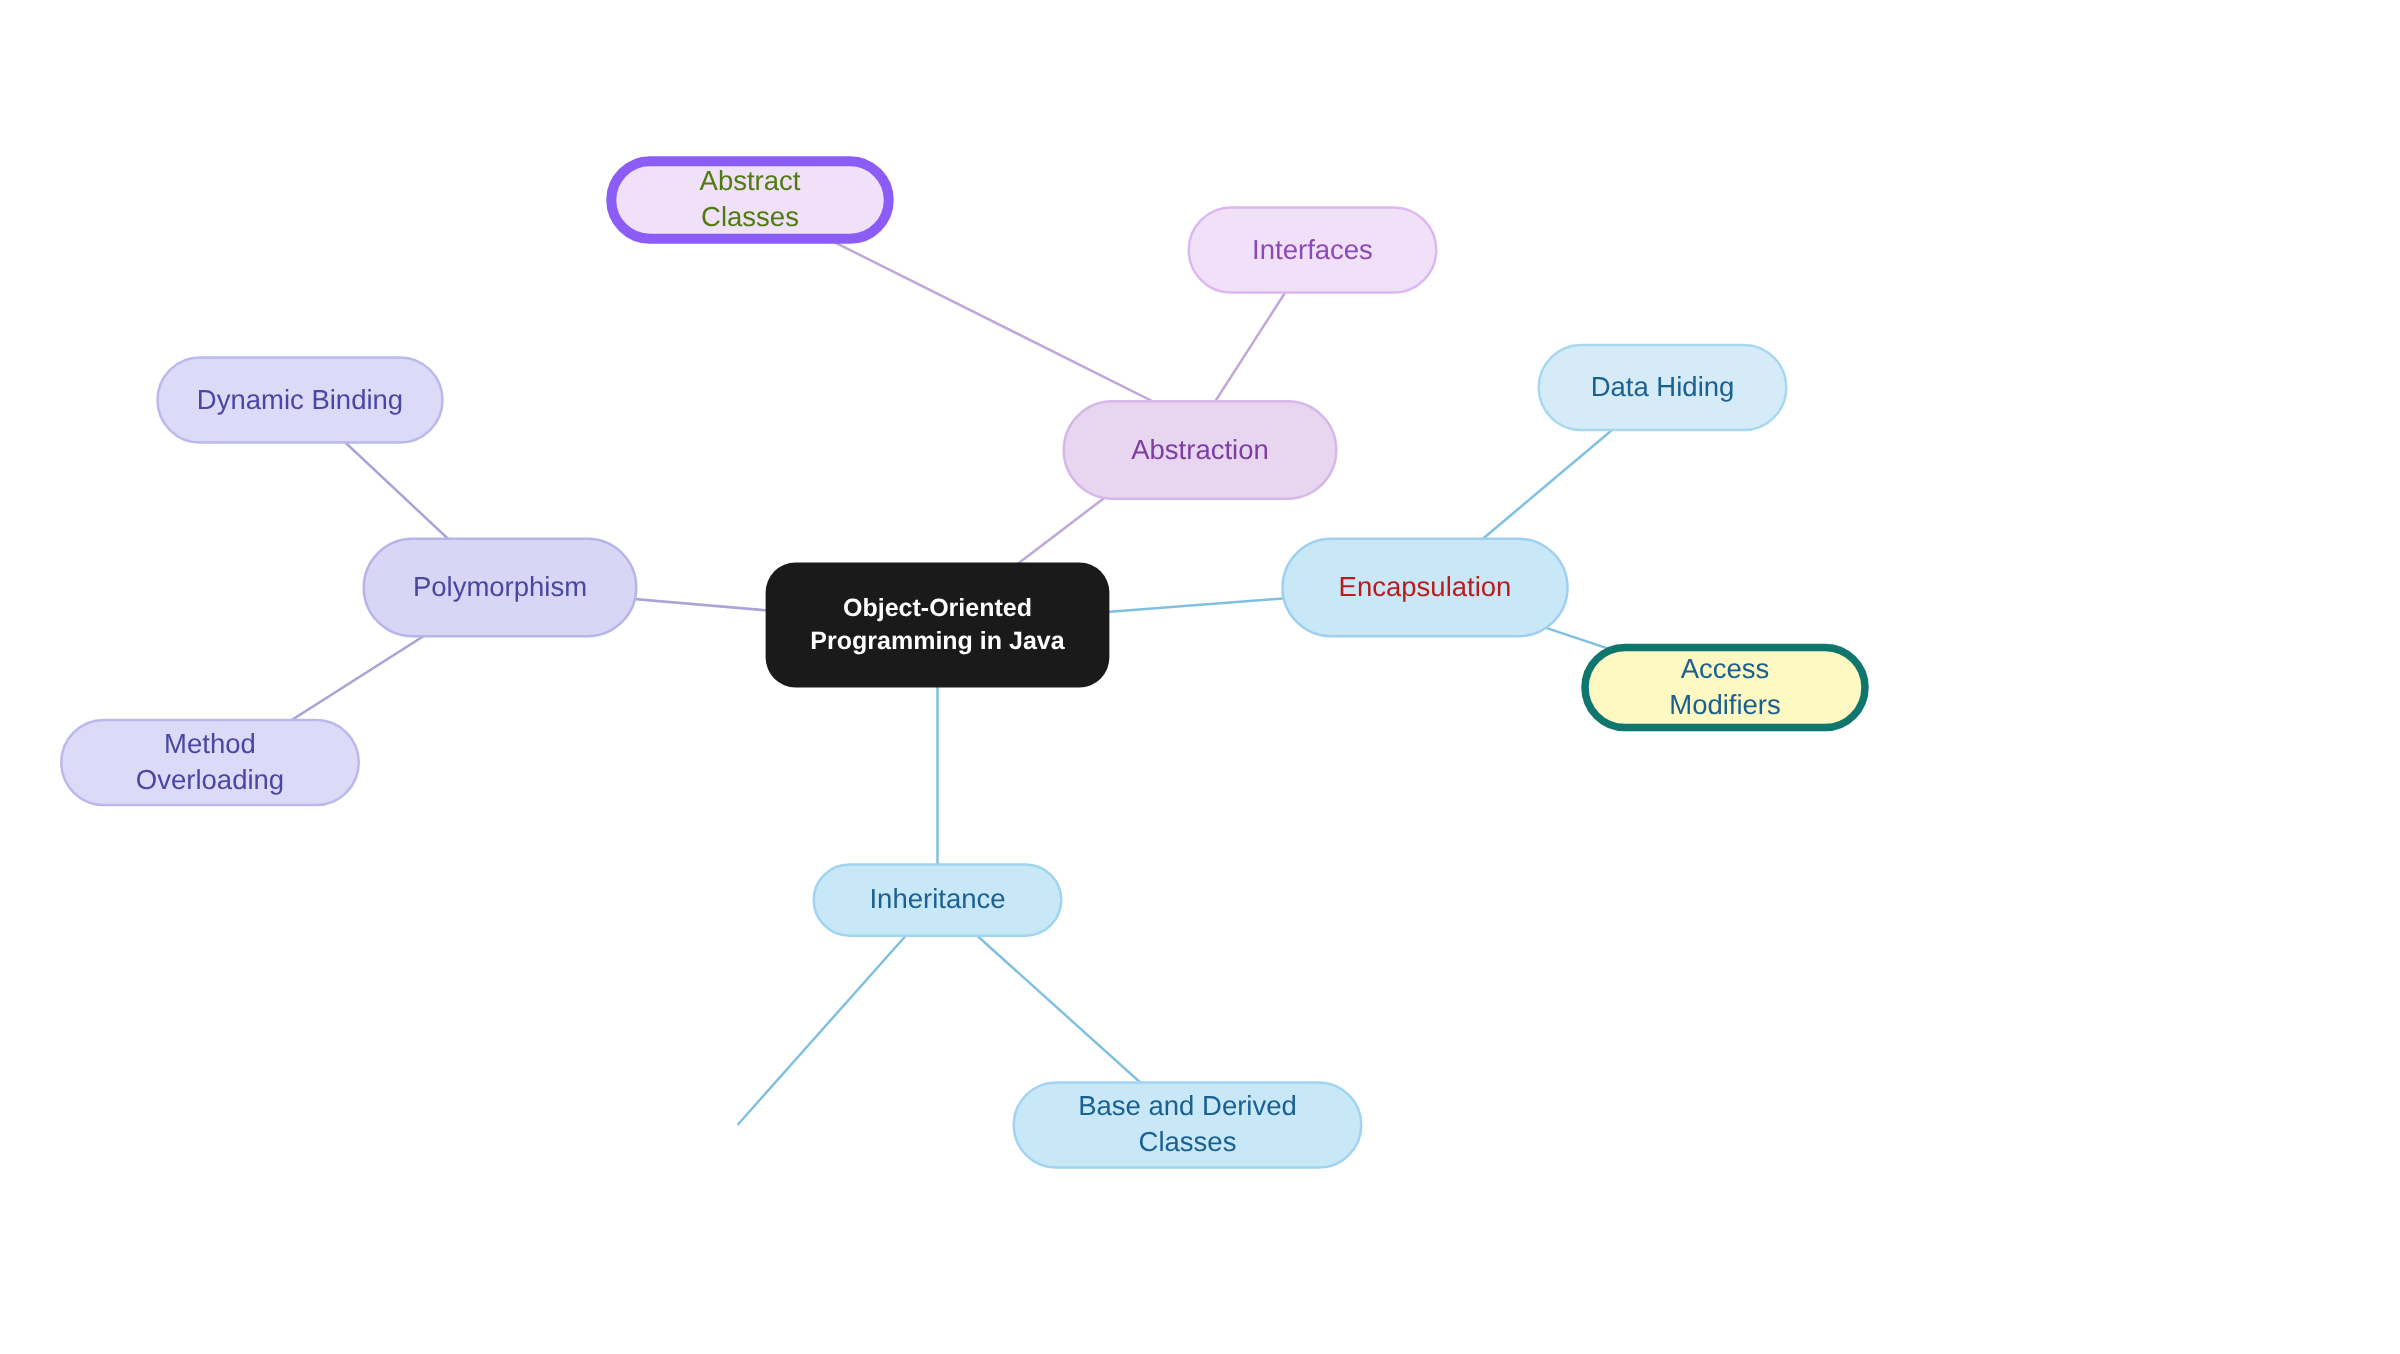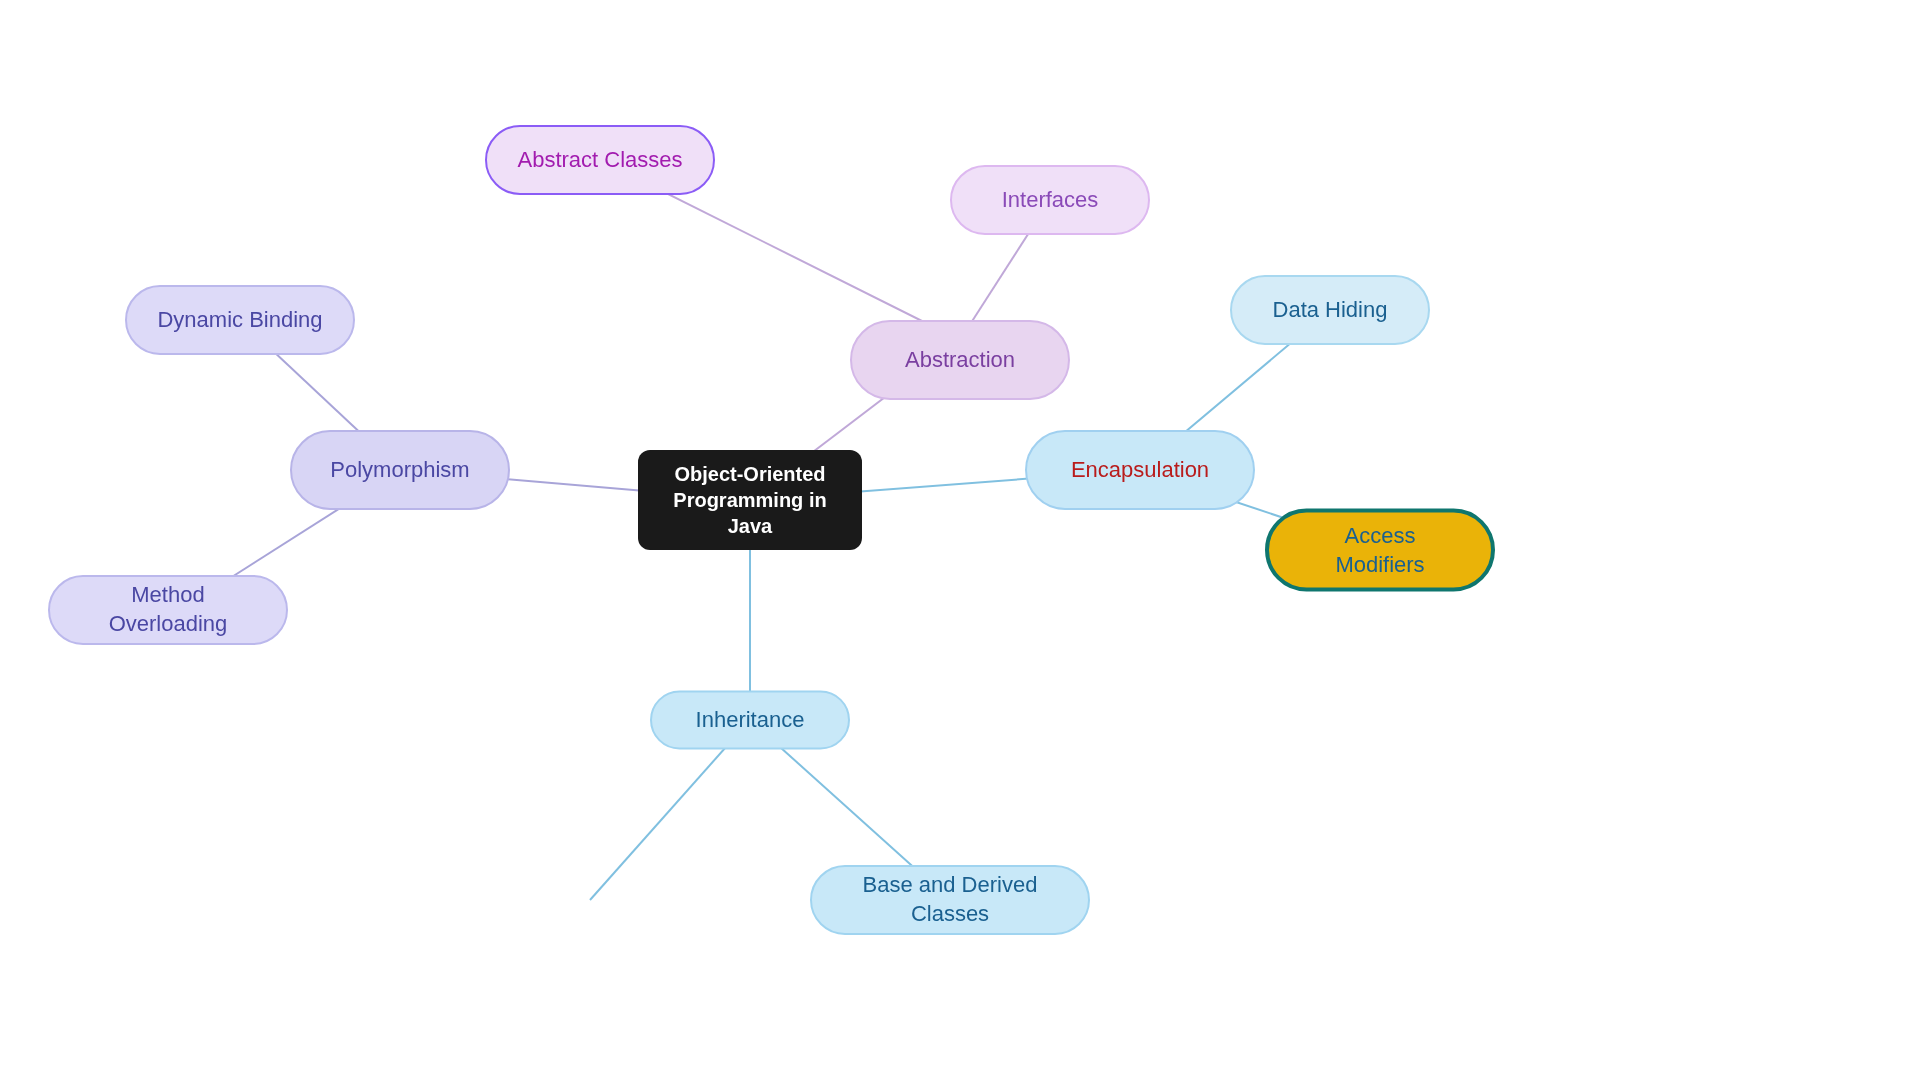--- a/index.html
+++ b/index.html
@@ -36,41 +36,41 @@
     }
     .node-label {
       font-size: 22px;
       font-weight: 500;
       line-height: 1.3;
     }
     
     .node-center {
       background: #1a1a1a;
       color: #ffffff;
-      width: 224px;
+      width: 275px;
       height: 100px;
-      border-radius: 12px;
+      border-radius: 24px;
     }
     .node-center .node-label {
       font-size: 20px;
       font-weight: 600;
     }
     
     .node-abstraction {
       background: #e8d5f0;
       border: 2px solid #d4b8e8;
       color: #7a3fa0;
       width: 220px;
       height: 80px;
     }
     
     .node-abstract-classes {
       background: #f0e0f8;
-      border: 2px solid #8b5cf6;
-      color: #a21caf;
+      border: 8px solid #8b5cf6;
+      color: #4d7c0f;
       width: 230px;
       height: 70px;
     }
     
     .node-interfaces {
       background: #f0e0f8;
       border: 2px solid #ddb8f0;
       color: #8a4ab8;
       width: 200px;
       height: 70px;
@@ -110,25 +110,25 @@
     
     .node-data-hiding {
       background: #d5ecf8;
       border: 2px solid #a8d8f0;
       color: #1a6090;
       width: 200px;
       height: 70px;
     }
     
     .node-access-modifiers {
-      background: #eab308;
-      border: 4px solid #0f766e;
-      color: #1a6090;
-      width: 230px;
-      height: 83px;
+      background: #fef9c3;
+      border: 6px solid #0f766e;
+      color: #1a6090;
+      width: 230px;
+      height: 70px;
     }
     
     .node-inheritance {
       background: #c8e8f8;
       border: 2px solid #a0d4f0;
       color: #1a6090;
       width: 200px;
       height: 59px;
     }
     

